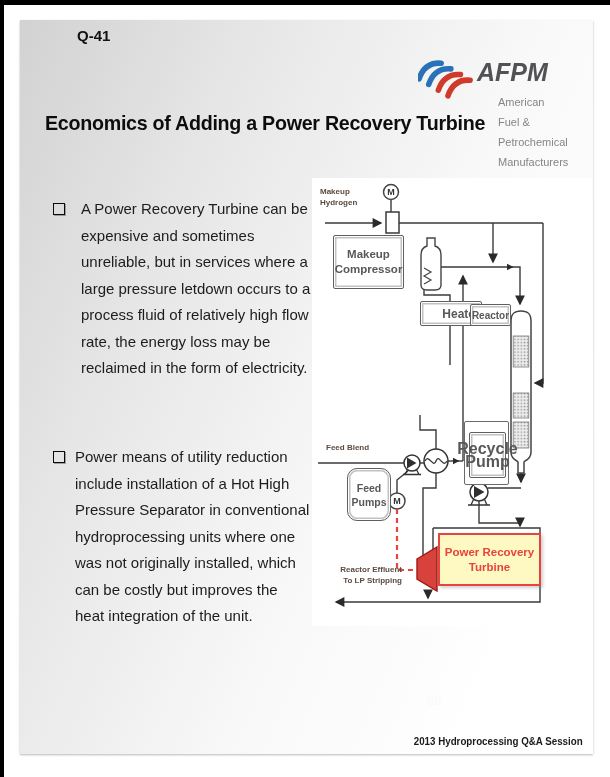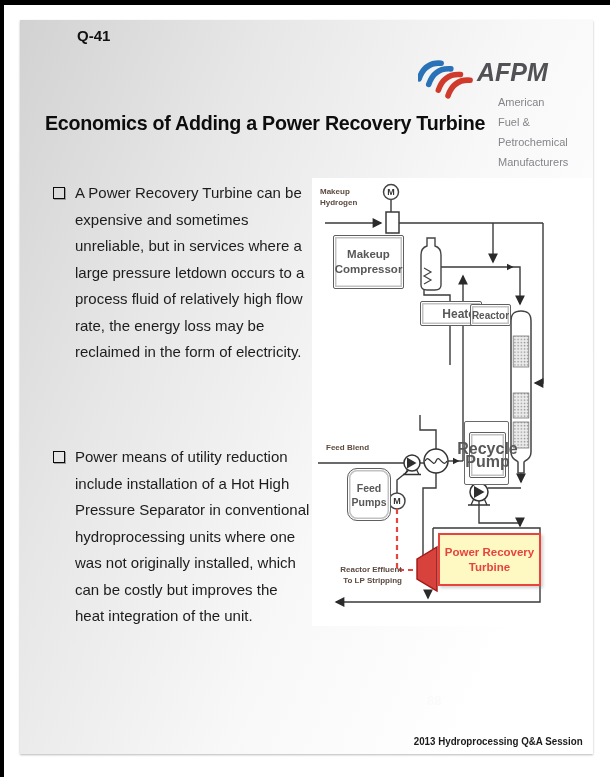--- a/index.html
+++ b/index.html
@@ -58,21 +58,21 @@
         <path d="M20,46 q14,-11 27,-1" stroke="#cf3a2b" stroke-width="5.6"></path>
       </g>
     </svg>
     <div class="logo-brand">AFPM</div>
     <div class="logo-tagline preline">American
 Fuel &amp; Petrochemical
 Manufacturers</div>
 
     <div class="title">Economics of Adding a Power Recovery Turbine</div>
 
-    <div class="bullet" style="top:160px;">
+    <div class="bullet" style="top:176px;gap:6px;">
       <span class="sq"></span>
       <span class="btxt preline">A Power Recovery Turbine can be
 expensive and sometimes
 unreliable, but in services where a
 large pressure letdown occurs to a
 process fluid of relatively high flow
 rate, the energy loss may be
 reclaimed in the form of electricity.</span>
     </div>
     <div class="bullet" style="top:424px;">

